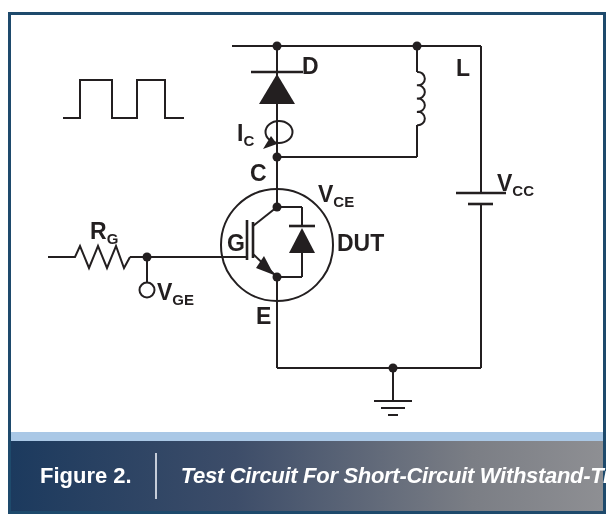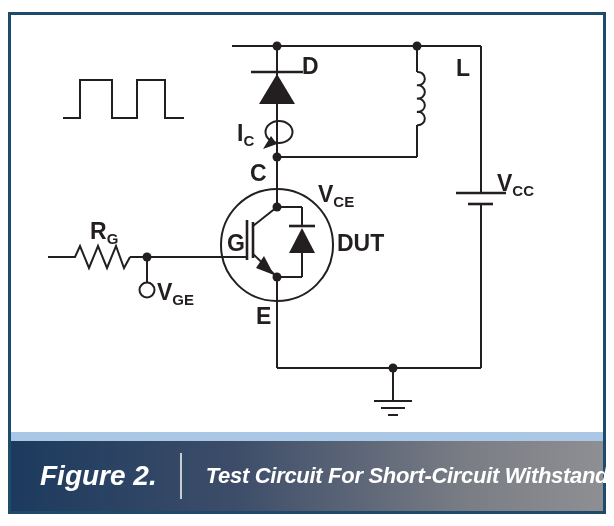--- a/index.html
+++ b/index.html
@@ -4,21 +4,21 @@
 <style>
   html,body{margin:0;padding:0;background:#ffffff;}
   .page{position:relative;width:614px;height:526px;background:#ffffff;overflow:hidden;
         font-family:"Liberation Sans",sans-serif;}
   .frame{position:absolute;left:8px;top:12px;width:592px;height:496px;
          border:3px solid #1e4a6c;background:#ffffff;}
   .strip{position:absolute;left:11px;top:432px;width:592px;height:9px;background:#aac8e6;}
   .caption-bar{position:absolute;left:11px;top:441px;width:592px;height:70px;
                background:linear-gradient(90deg,#1c3a5e 0%,#3d4d69 38%,#7b7e85 78%,#8e8f93 100%);
                display:flex;align-items:center;color:#ffffff;}
-  .fig-label{font-style:italic;font-weight:600;font-size:28px;margin-left:29px;white-space:nowrap;}
+  .fig-label{font-weight:600;font-size:22px;margin-left:29px;white-space:nowrap;}
   .sep{width:2px;height:46px;background:#c6cdd9;margin-left:23px;flex:0 0 auto;}
   .fig-title{font-style:italic;font-weight:700;font-size:22px;margin-left:24px;
              letter-spacing:-0.3px;white-space:nowrap;}
   svg.circuit{position:absolute;left:0;top:0;}
   .wire{stroke:#231f20;stroke-width:2;fill:none;}
   .thick{stroke:#231f20;stroke-width:2.6;fill:none;}
   .fillshape{fill:#231f20;stroke:none;}
   .dot{fill:#231f20;stroke:none;}
   .lbl{font-family:"Liberation Sans",sans-serif;font-weight:bold;font-size:23px;fill:#231f20;}
   .sub{font-size:15px;}

